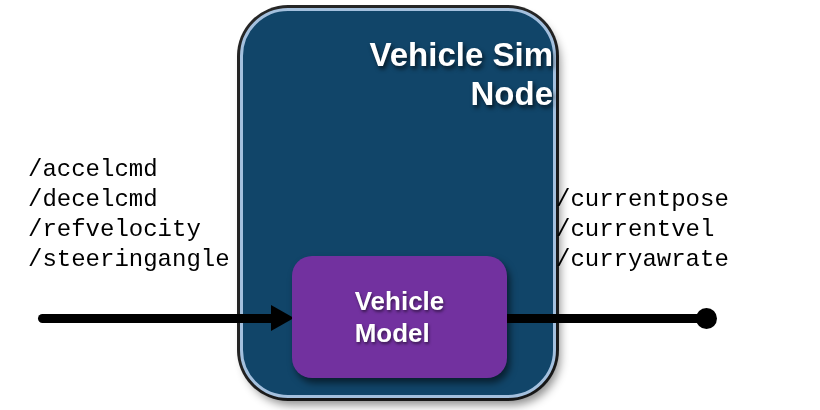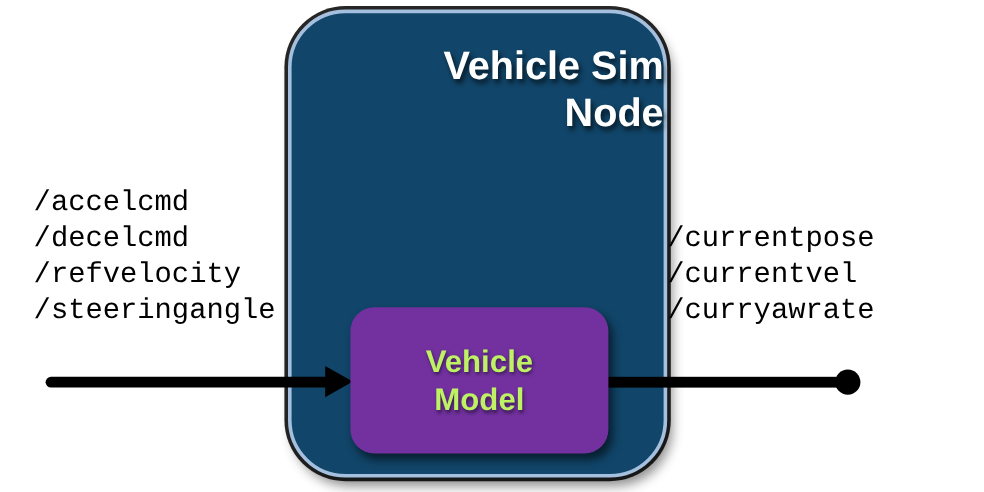--- a/index.html
+++ b/index.html
@@ -54,25 +54,25 @@
     box-sizing: border-box;
     background: #72319f;
     border-radius: 20px;
     box-shadow: 3px 5px 7px rgba(0,0,0,0.55);
     z-index: 4;
     display: flex;
     align-items: center;
     justify-content: center;
   }
   .model-title {
-    color: #bef264;
+    color: #ffffff;
     font-weight: bold;
     font-size: 26px;
     line-height: 32px;
-    text-align: center;
+    text-align: left;
     white-space: pre-line;
     text-shadow: 1px 2px 3px rgba(0,0,0,0.5);
   }
 
   
   .topic-col {
     position: absolute;
     font-family: "Liberation Mono", monospace;
     font-weight: normal;
     font-size: 24px;

